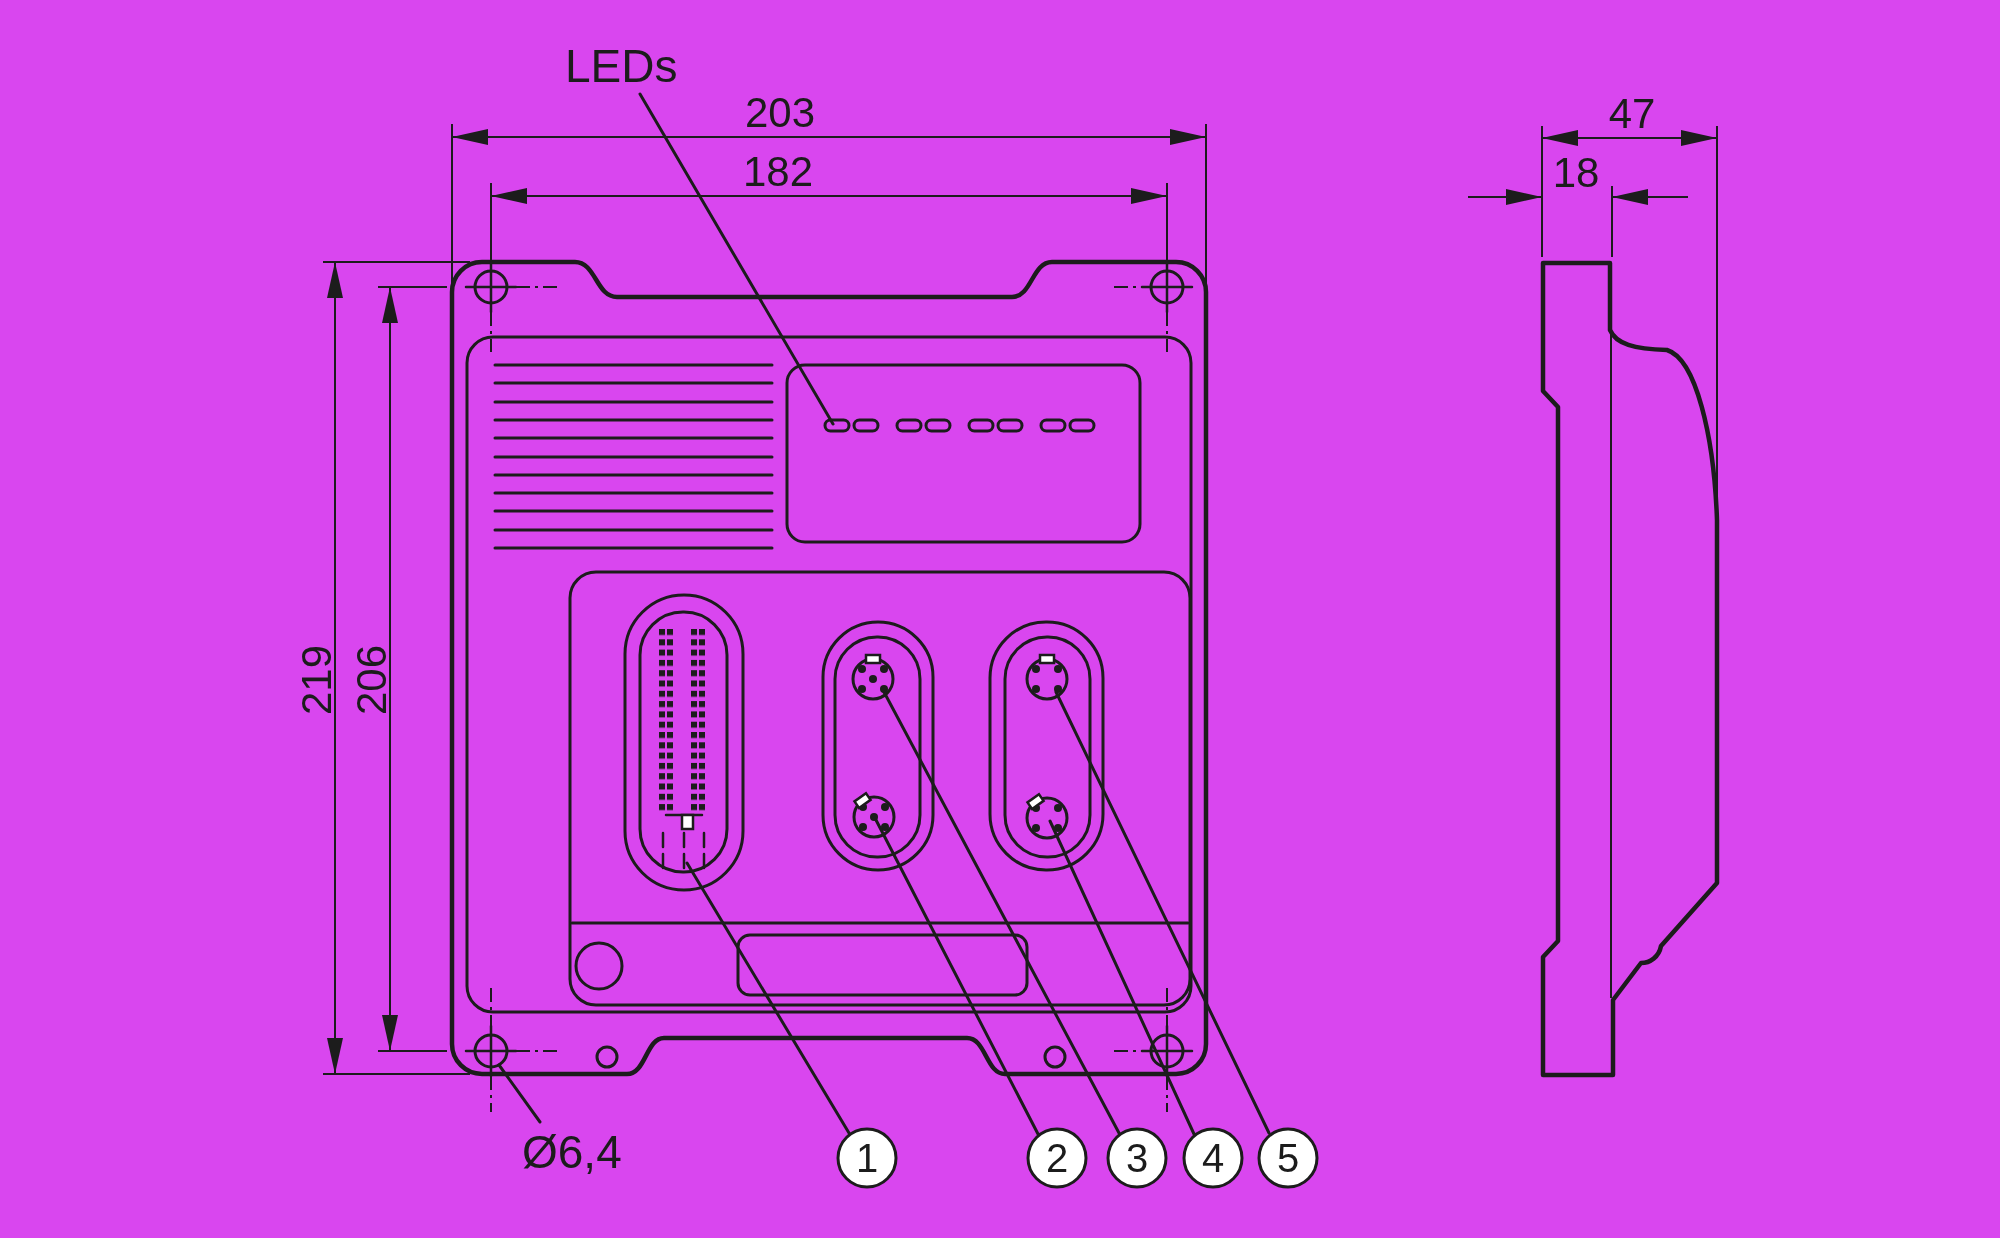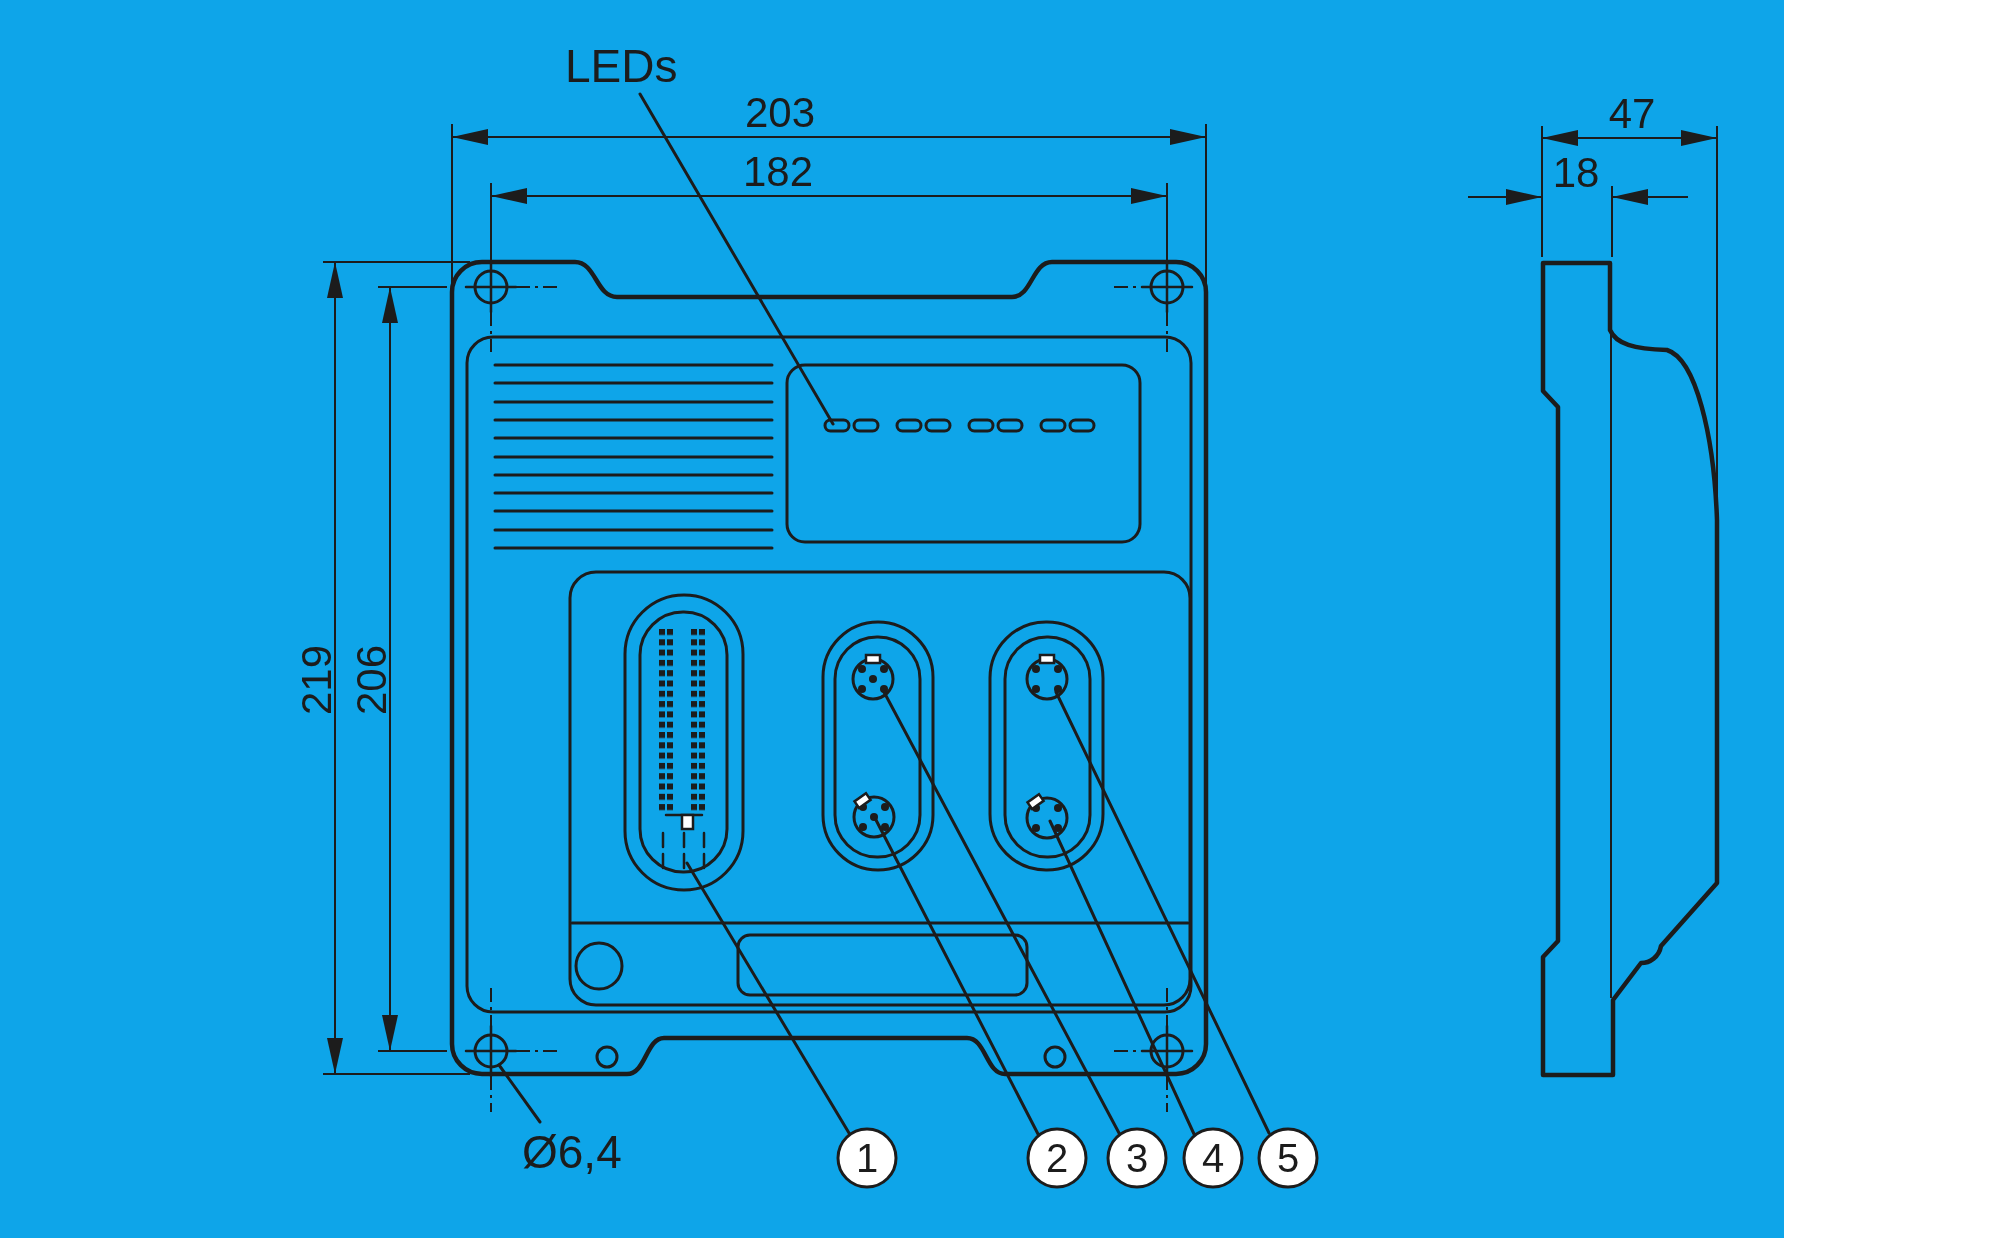--- a/index.html
+++ b/index.html
@@ -1,16 +1,16 @@
 <!DOCTYPE html>
 <html><head>
 <meta charset="utf-8">
 <style>
   html,body{margin:0;padding:0;background:#ffffff;}
-  .stage{width:1784px;height:1238px;background:#0ea5e9;position:relative;}
+  .stage{width:2000px;height:1238px;background:#d946ef;position:relative;}
   svg{display:block;}
   text{font-family:"Liberation Sans","DejaVu Sans",sans-serif;fill:#1c1c1c;}
   .dimtxt{font-size:42px;}
   .lbltxt{font-size:46px;}
   .numtxt{font-size:40px;}
   .o4{stroke:#1c1c1c;stroke-width:4.5;fill:none;stroke-linejoin:round;stroke-linecap:round;}
   .o3{stroke:#1c1c1c;stroke-width:3;fill:none;stroke-linejoin:round;stroke-linecap:round;}
   .o25{stroke:#1c1c1c;stroke-width:2.5;fill:none;stroke-linecap:round;}
   .thin{stroke:#1c1c1c;stroke-width:2;fill:none;stroke-linecap:butt;}
   .cl{stroke:#1c1c1c;stroke-width:2;fill:none;stroke-dasharray:14 5 3 5;}

